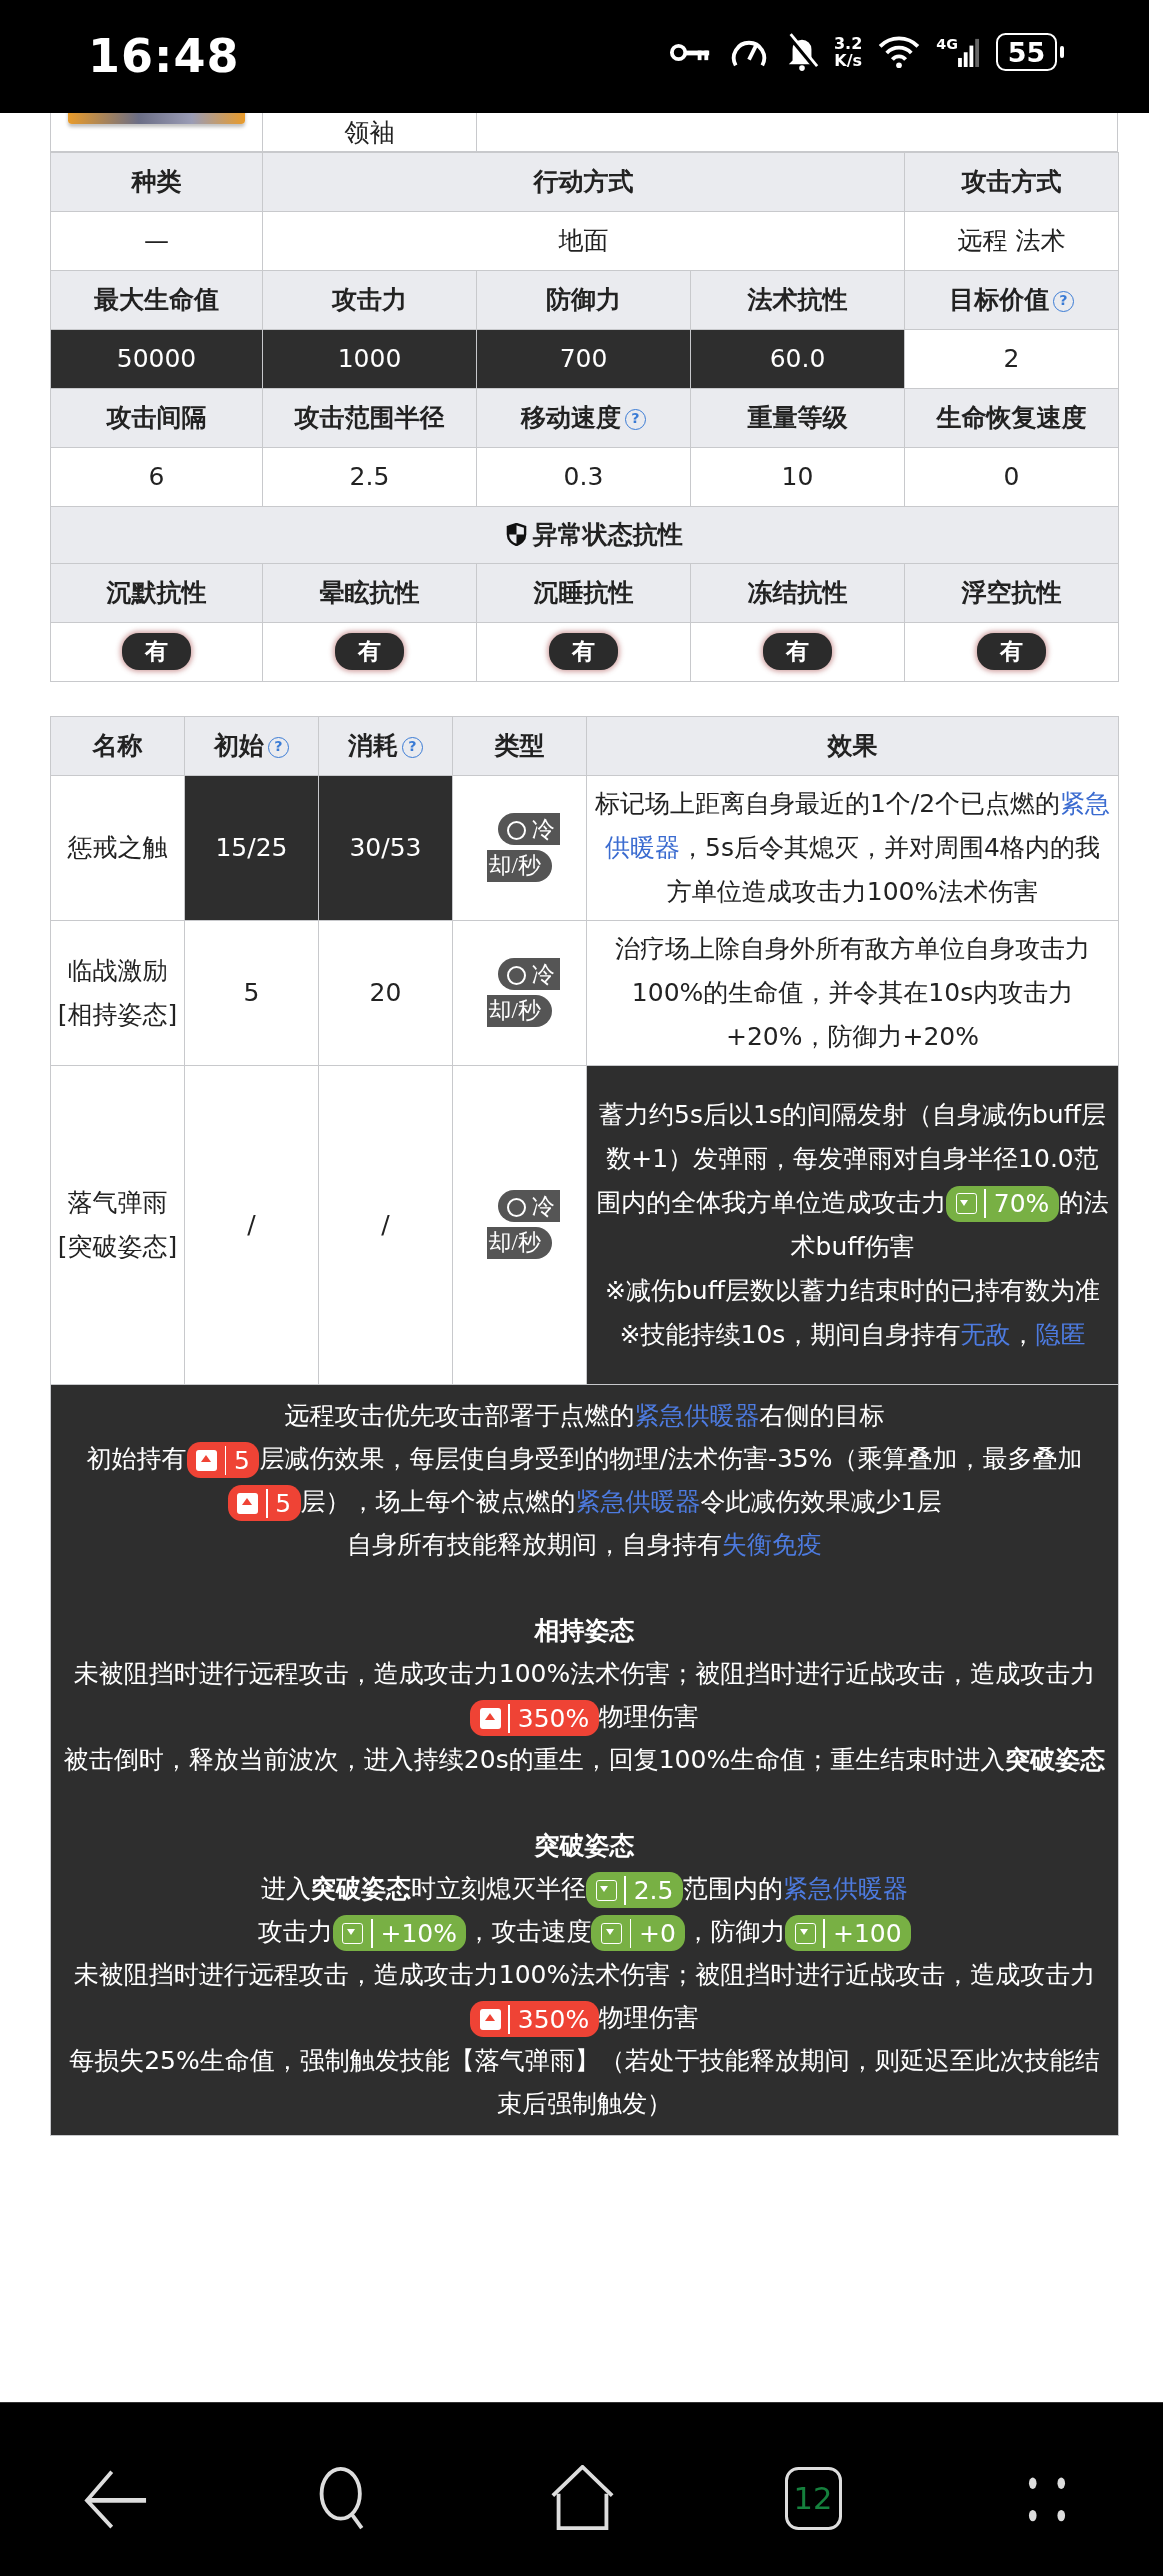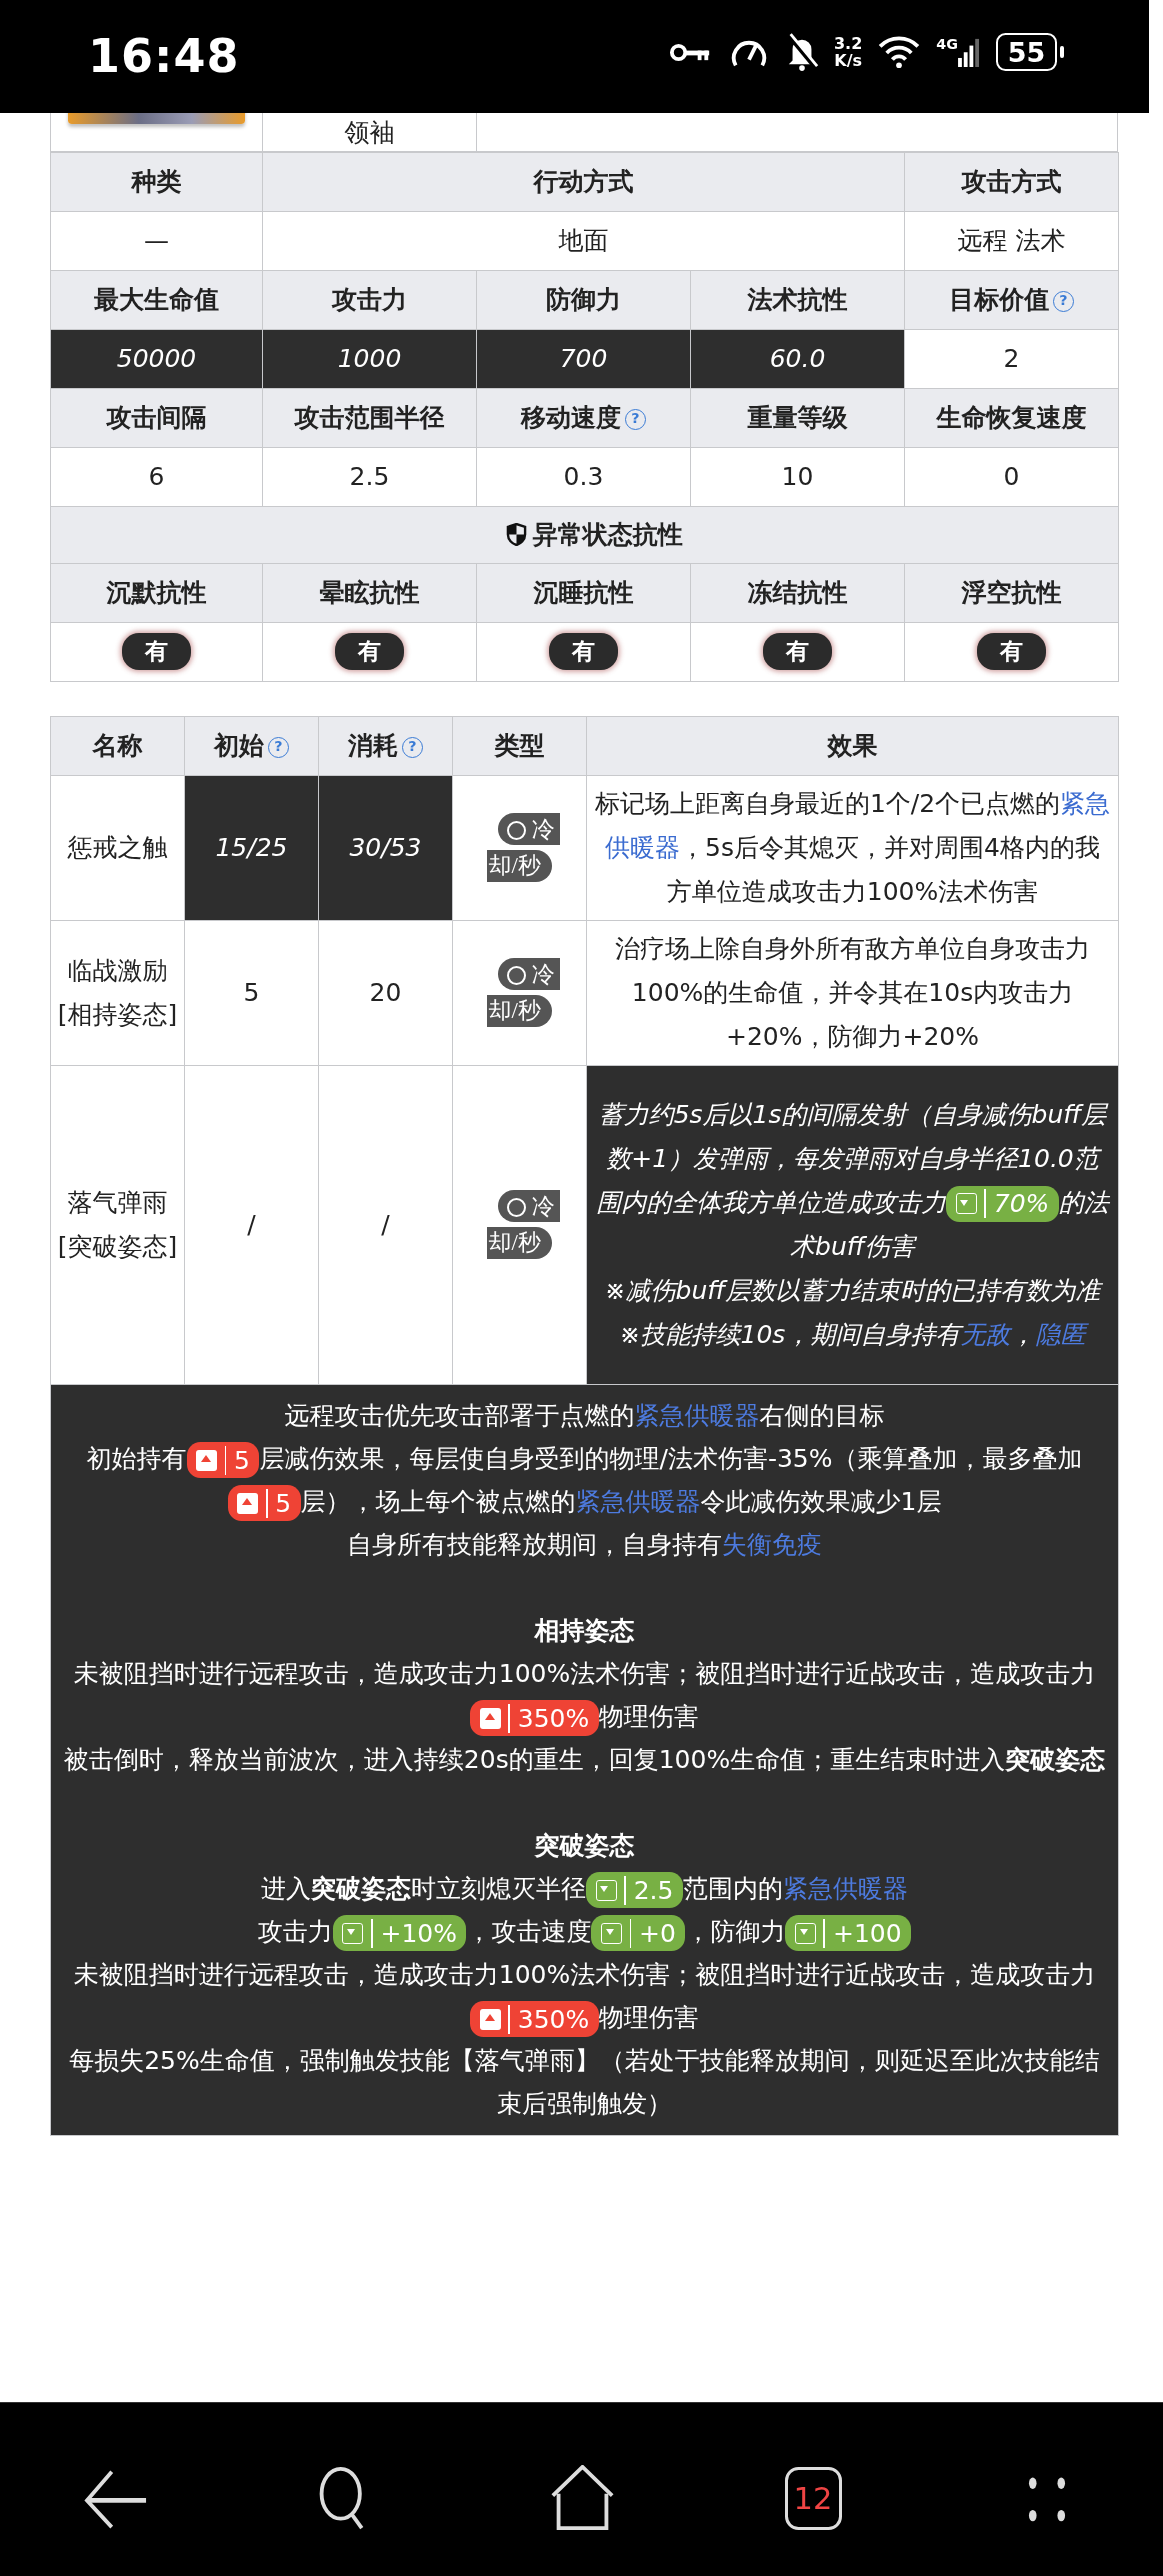--- a/index.html
+++ b/index.html
@@ -15,21 +15,21 @@
   .net4g { font-size: 14.3px; font-weight: bold; position: relative; top: -7.6px; }
   .battery { border: 2.9px solid #fff; border-radius: 9.5px; width: 61px; height: 38px; display: flex; align-items: center; justify-content: center; font-size: 27px; font-weight: bold; position: relative; }
   .battery::after { content: ""; position: absolute; right: -8.6px; top: 11.4px; width: 3.8px; height: 11.4px; background: #fff; border-radius: 1.9px; }
 
   
   .content { position: absolute; left: 50px; top: 113px; width: 1067px; }
   table { border-collapse: collapse; width: 1067px; table-layout: fixed; }
   td, th { border: 1.9px solid #c8c9cc; text-align: center; vertical-align: middle; font-size: 25px; }
   .hd { background: #eaebef; font-weight: bold; color: #222; height: 59px; }
   .val { background: #fff; height: 59px; color: #222; }
-  .dark { background: #2e2e2e; color: #fff; font-style: italic; }
+  .dark { background: #2e2e2e; color: #fff; }
   .q { display: inline-block; width: 21px; height: 21px; border: 1.9px solid #3a7bd5; border-radius: 50%; color: #3a7bd5; font-size: 14.3px; line-height: 17px; font-weight: bold; text-align: center; vertical-align: middle; margin-left: 3.8px; }
 
   .top-row td { height: 38px; }
   .avatar { width: 177px; height: 29px; background: linear-gradient(90deg,#e89b2b,#6b6e86 40%,#9a9cb5 70%,#e89b2b); border-radius: 0 0 3.8px 3.8px; margin: 0 auto; box-shadow: 0 2.9px 3.8px rgba(0,0,0,.25); position: relative; top: -7.6px; }
 
   .badge-you { display: inline-block; background: #2b2b2b; color: #fff; font-weight: bold; font-size: 23px; padding: 2.9px 23px; border-radius: 17px; box-shadow: 0 0 5.7px 1.9px rgba(160,60,60,.45); }
 
   .section-title { background: #eaebef; font-weight: bold; height: 57px; font-size: 25px; padding-left: 20px; }
 
   .gap { height: 34px; }
@@ -333,21 +333,21 @@
         <line x1="42" y1="52" x2="52" y2="66" stroke="#ddd" stroke-width="4"></line>
       </svg>
   </div>
   <div class="nav-btn" style="left:544px">
     <svg width="67" height="67" viewBox="0 0 70 70">
         <path d="M4 32 L35 2 L66 32" fill="none" stroke="#ddd" stroke-width="4"></path>
         <path d="M10 30 L10 66 L60 66 L60 30" fill="none" stroke="#ddd" stroke-width="4"></path>
       </svg>
   </div>
   <div class="nav-btn" style="left:775px">
-    <div style="width:57px;height:63px;border:3.8px solid #ddd;border-radius:13.4px;color:#ef4444;font-size:30.5px;display:flex;align-items:center;justify-content:center;">12</div>
+    <div style="width:57px;height:63px;border:3.8px solid #ddd;border-radius:13.4px;color:#15803d;font-size:30.5px;display:flex;align-items:center;justify-content:center;">12</div>
   </div>
   <div class="nav-btn" style="left:1009px">
     <svg width="48" height="57" viewBox="0 0 50 60">
         <ellipse cx="10" cy="14" rx="4" ry="6" fill="#ddd"></ellipse>
         <ellipse cx="40" cy="14" rx="4" ry="6" fill="#ddd"></ellipse>
         <ellipse cx="10" cy="48" rx="4" ry="6" fill="#ddd"></ellipse>
         <ellipse cx="40" cy="48" rx="4" ry="6" fill="#ddd"></ellipse>
       </svg>
   </div>
 </div>

